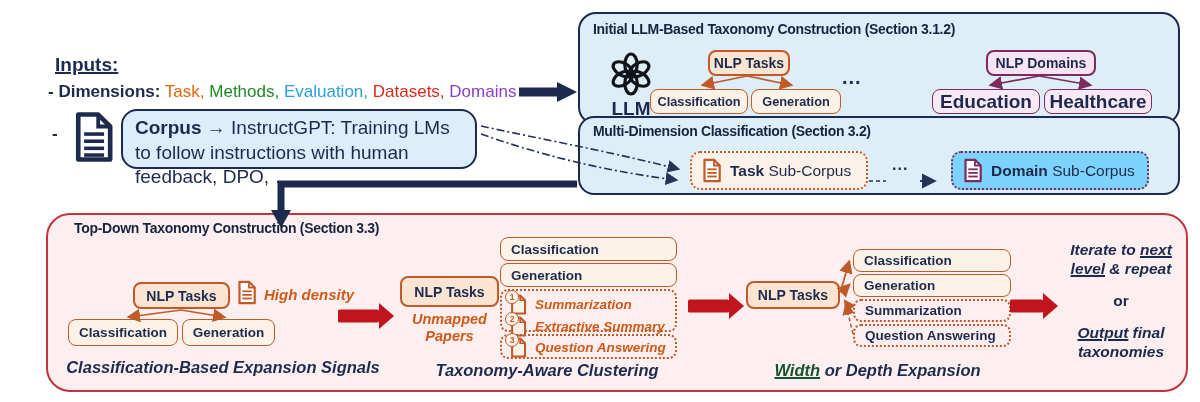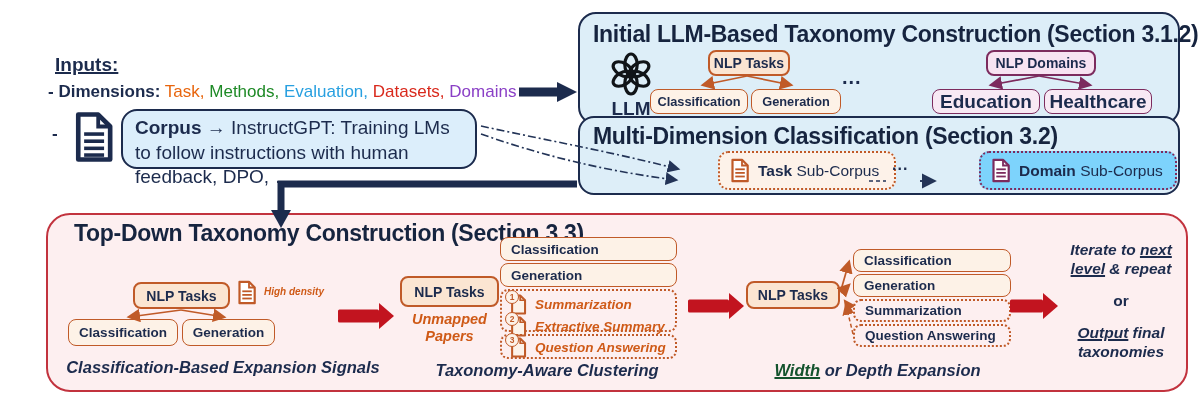--- a/index.html
+++ b/index.html
@@ -4,39 +4,39 @@
 <style>
   html,body{margin:0;padding:0;background:#ffffff;}
   body{width:1200px;height:402px;font-family:"Liberation Sans","DejaVu Sans",sans-serif;}
   #canvas{position:relative;width:1200px;height:402px;overflow:hidden;background:#ffffff;color:#1c2b4d;}
   .abs{position:absolute;}
   svg.overlay{position:absolute;left:0;top:0;pointer-events:none;z-index:10;}
 
   
   .bluebox{background:#ddeef8;border:2.5px solid #1c2b4d;border-radius:18px;box-sizing:border-box;}
   .redbox{background:#fdeff0;border:2px solid #c2333e;border-radius:24px;box-sizing:border-box;}
-  .sect-title{font-size:23px;font-weight:bold;color:#16243f;letter-spacing:-0.3px;white-space:nowrap;}
+  .sect-title{font-size:14px;font-weight:bold;color:#16243f;letter-spacing:-0.3px;white-space:nowrap;}
 
   
   .node{display:flex;align-items:center;justify-content:center;box-sizing:border-box;
         font-weight:bold;color:#1c2b4d;white-space:nowrap;}
   .obox-root{background:#fbe5d2;border:2.5px solid #c05a28;border-radius:8px;font-size:14px;}
   .obox{background:#fdf2e7;border:1.7px solid #c05a28;border-radius:8px;font-size:12.8px;}
   .pbox-root{background:#f7e3f2;border:2.2px solid #7c2b5e;border-radius:8px;font-size:14px;}
   .pbox{background:#f8e9f4;border:1.7px solid #7c2b5e;border-radius:8px;font-size:19px;}
   .lbox{justify-content:flex-start;padding-left:10px;font-size:13.5px;}
   .dot-o{border:2px dotted #c05a28;border-radius:8px;box-sizing:border-box;}
 
   .subcorpus{display:flex;align-items:center;gap:8px;box-sizing:border-box;border-radius:10px;
-             padding:0 10px;font-size:15.5px;color:#1c2b4d;white-space:nowrap;margin-left:28px;}
+             padding:0 10px;font-size:15.5px;color:#1c2b4d;white-space:nowrap;}
   .subcorpus.task{border:2px dotted #c05a28;background:#fdf2e9;}
   .subcorpus.domain{border:2px dotted #7c2b5e;background:#7dd3fc;}
 
   .caption{font-size:16.5px;font-weight:bold;font-style:italic;color:#1c2b4d;text-align:center;white-space:nowrap;}
-  .orange-note{font-size:10px;font-weight:bold;font-style:italic;color:#cf5a17;white-space:nowrap;}
+  .orange-note{font-size:15px;font-weight:bold;font-style:italic;color:#cf5a17;white-space:nowrap;}
   .cluster-row{display:flex;align-items:center;gap:8px;font-size:13.5px;font-weight:bold;
                font-style:italic;color:#cf5a17;white-space:nowrap;}
   .ndoc{position:relative;display:inline-block;width:17px;height:21px;flex:0 0 auto;}
   .badge{position:absolute;left:-5px;top:-4px;width:12px;height:12px;border:1.5px solid #c05a28;
          border-radius:50%;background:#fdf2e9;color:#c05a28;font-size:8.5px;font-weight:bold;
          font-style:normal;display:flex;align-items:center;justify-content:center;}
   .dots{font-weight:bold;color:#1c2b4d;letter-spacing:1px;}
   .outcome{font-size:15.5px;font-weight:bold;font-style:italic;color:#1c2b4d;text-align:center;line-height:1.22;}
   .outcome .plain{font-style:normal;}
   u{text-decoration-thickness:1.5px;}

